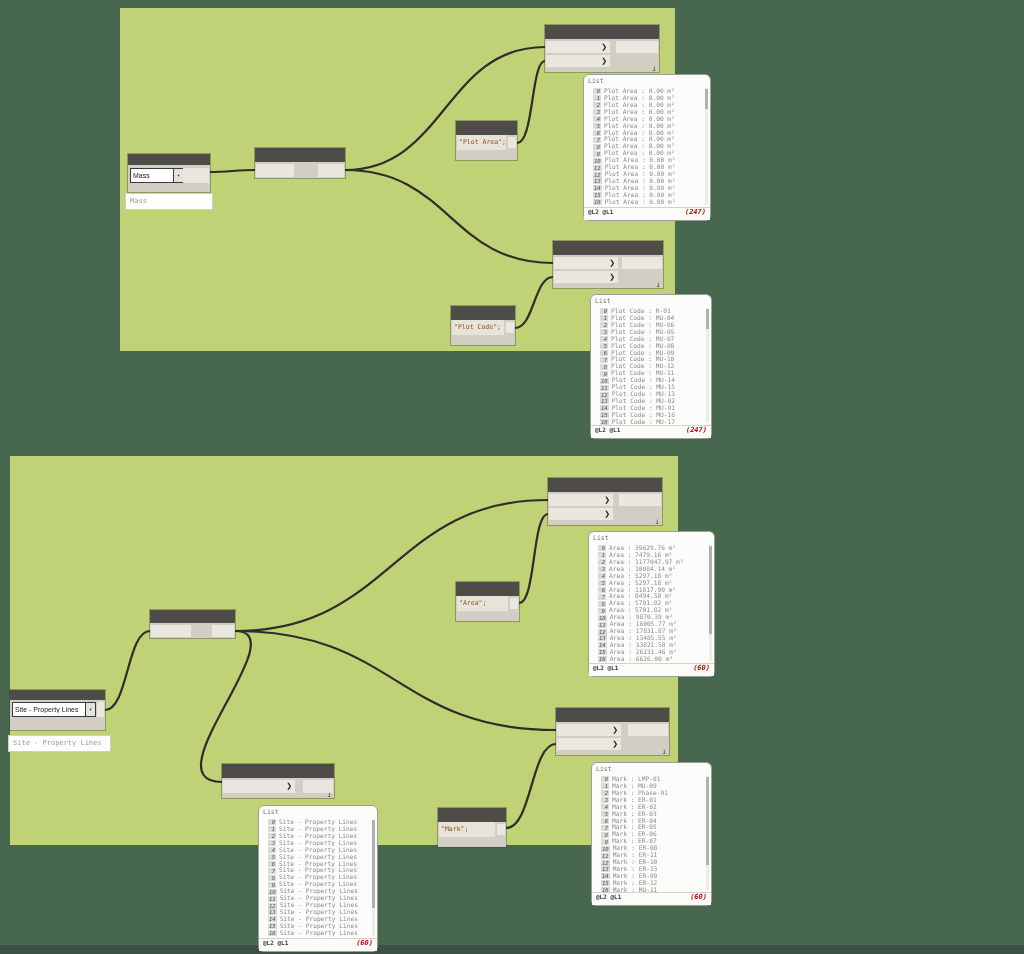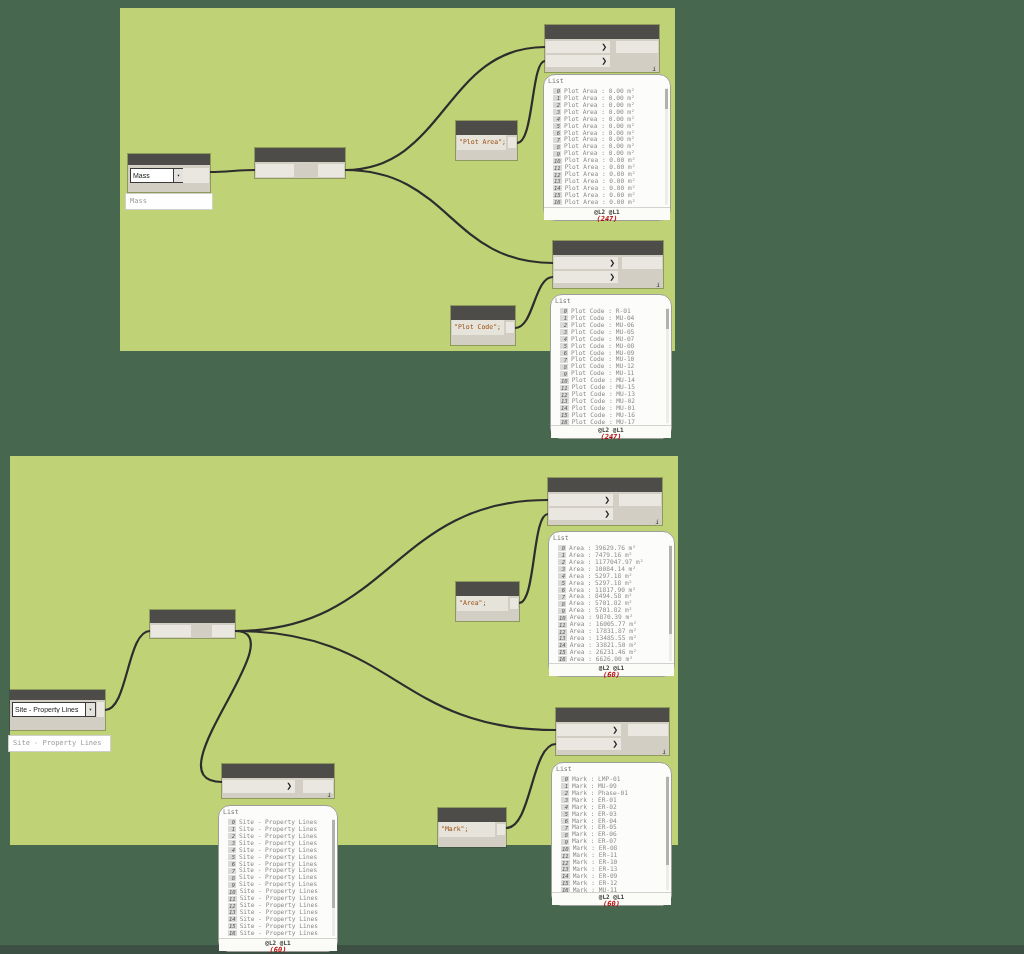--- a/index.html
+++ b/index.html
@@ -16,30 +16,30 @@
   .outrect{position:absolute;right:1px;background:#e9e7e0;}
   .chev{font-size:7px;font-weight:bold;color:#1e1e1e;line-height:1;font-family:"DejaVu Sans",sans-serif;}
   .lacing{position:absolute;right:3px;bottom:0px;font-size:6px;font-style:italic;color:#333;line-height:1;}
   .dd{position:absolute;display:flex;background:#fff;border:1px solid #3a3a3a;box-sizing:border-box;align-items:center;}
   .ddtext{flex:1;font-family:"Liberation Sans",sans-serif;font-size:7px;color:#1c1c1c;padding-left:2px;white-space:nowrap;overflow:hidden;}
   .ddbtn{width:9px;align-self:stretch;border-left:1px solid #3a3a3a;background:#e4e2dc;font-size:5px;line-height:12px;text-align:center;color:#222;}
   .caption{position:absolute;background:#fefefe;border:1px solid #cfcfcb;box-sizing:border-box;font-size:7px;color:#9a9a96;padding:3px 0 0 4px;white-space:nowrap;z-index:2;}
   .cblock{position:absolute;background:#d2cec3;box-shadow:0 0 0 1px rgba(50,50,45,.35);z-index:2;}
   .ctext{position:absolute;left:1px;top:14px;right:11px;height:15px;background:#e6e3db;font-size:6.5px;line-height:15px;color:#9a4f12;padding-left:2px;white-space:nowrap;overflow:hidden;}
   .cport{position:absolute;right:1px;top:16px;width:8px;height:11px;background:#e9e7e0;}
-  .panel{position:absolute;background:#fcfcfa;border:1px solid #9e9e98;border-radius:12px;box-sizing:border-box;z-index:3;}
+  .panel{position:absolute;background:#fcfcfa;border:1px solid #9e9e98;border-radius:6px;box-sizing:border-box;z-index:3;margin-left:40px;}
   .ptitle{font-size:6.5px;color:#777;padding:3px 0 0 4px;height:9px;line-height:1;}
   .prows{position:absolute;left:9px;top:13px;right:7px;}
   .prow{display:flex;align-items:center;height:6.93px;white-space:nowrap;}
   .idx{display:inline-block;background:#dadad8;color:#555;font-size:5.5px;font-style:italic;line-height:6px;padding:0 1px;min-width:6px;text-align:right;margin-right:3px;}
   .ptx{font-size:6.2px;color:#8c8c8c;line-height:6.9px;}
   .ptrack{position:absolute;right:2px;top:13px;bottom:15px;width:3px;background:#ecece9;}
   .pthumb{position:absolute;top:1px;left:0;width:3px;background:#b1b1ae;}
   .pthumb.short{height:20px;} .pthumb.long{height:88px;}
-  .pfoot{position:absolute;left:0;right:0;bottom:0;height:13px;border-top:1px solid #d2d2ce;display:flex;align-items:center;justify-content:space-between;padding:0 4px;box-sizing:border-box;background:#fbfbf8;flex-direction:column;}
+  .pfoot{position:absolute;left:0;right:0;bottom:0;height:13px;border-top:1px solid #d2d2ce;display:flex;justify-content:space-between;padding:0 4px;box-sizing:border-box;background:#fbfbf8;}
   .lv{font-size:6px;font-weight:bold;color:#3a3a3a;}
   .ct{font-size:7px;font-weight:bold;font-style:italic;color:#b40b0b;}
 </style>
 </head>
 <body>
 
 <div class="page">
   <div class="canvas" style="left:120px;top:8px;width:555px;height:343px"></div>
   <div class="canvas" style="left:10px;top:456px;width:668px;height:389px"></div>
   <div class="bottom-strip"></div>

